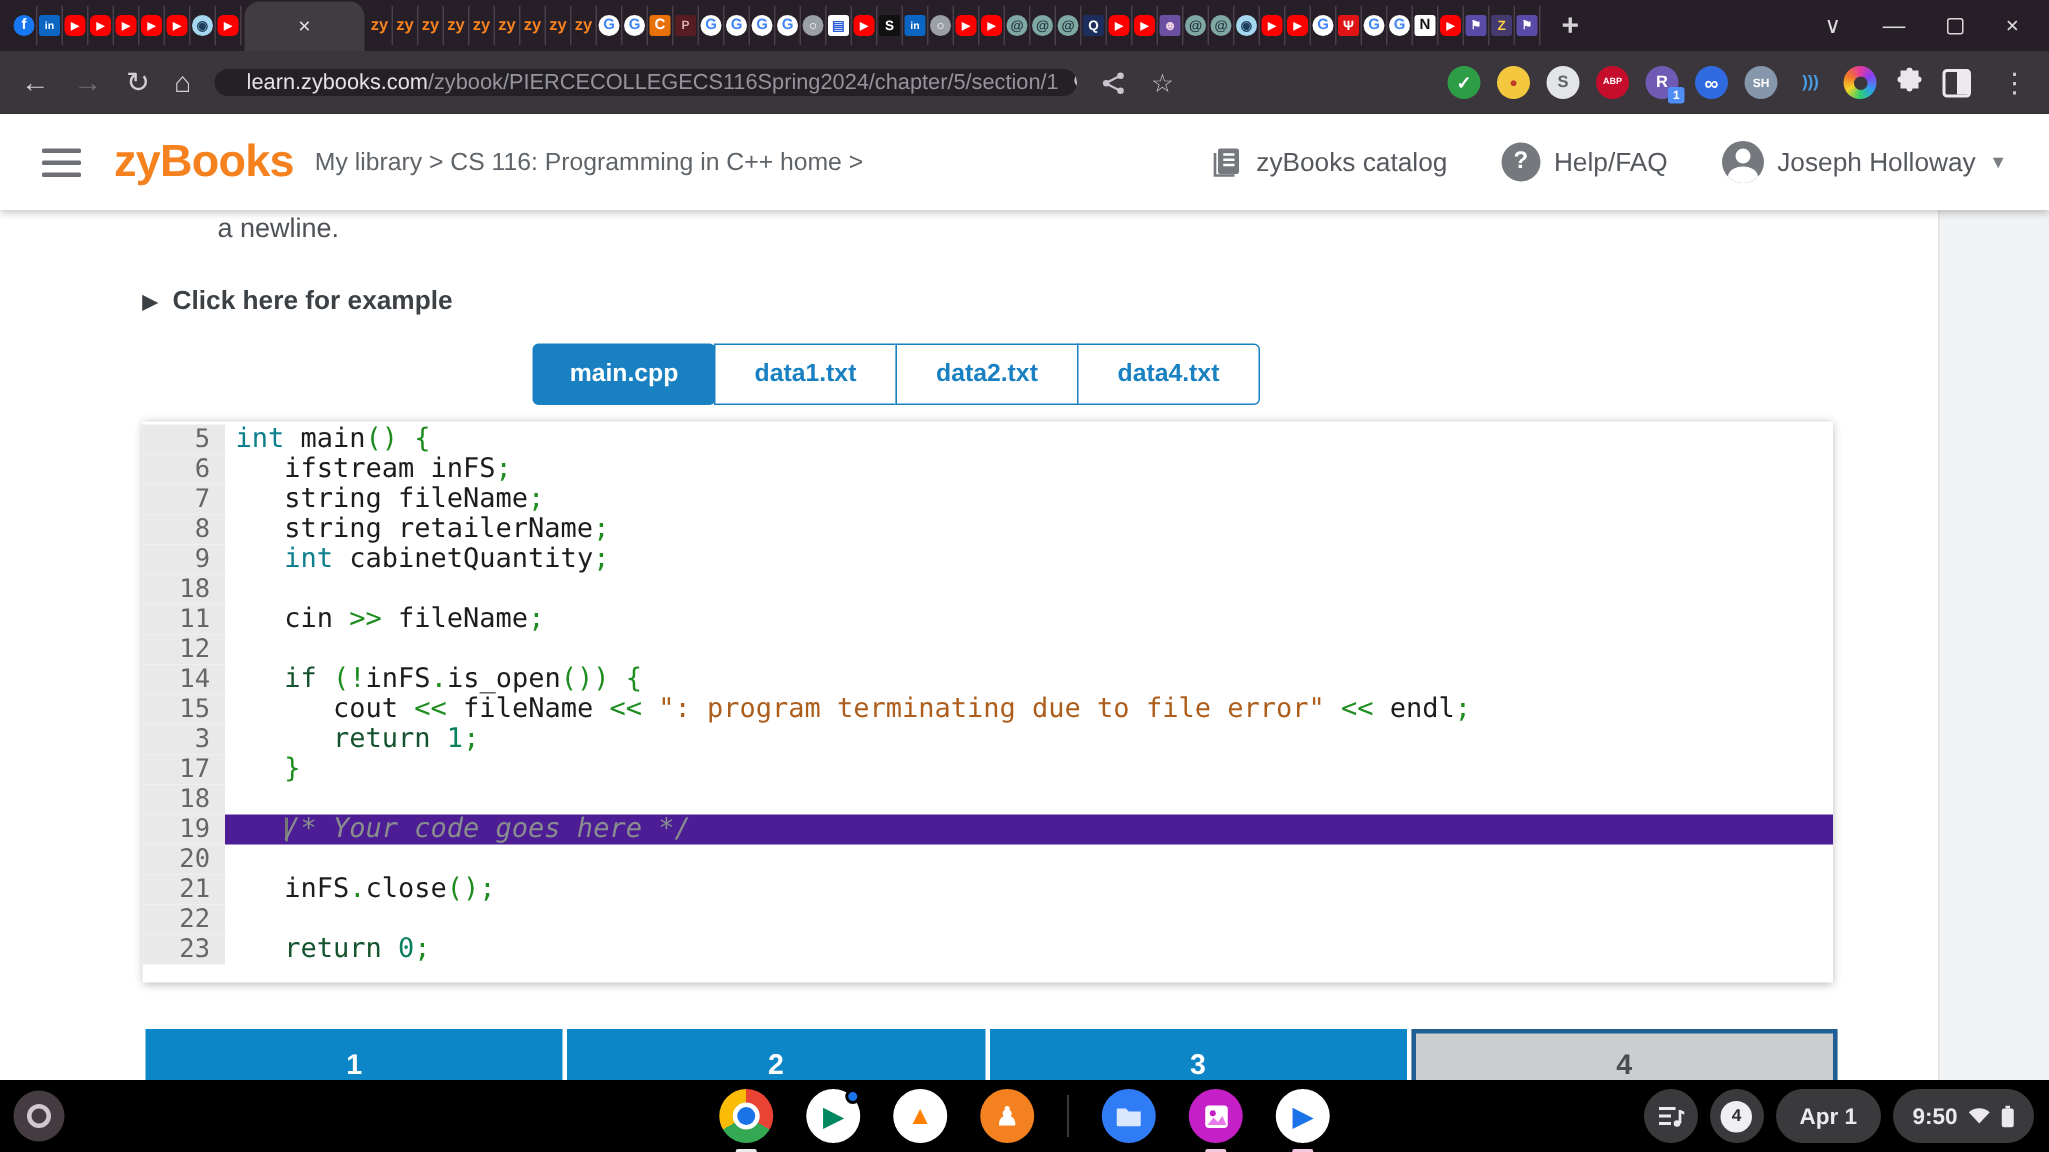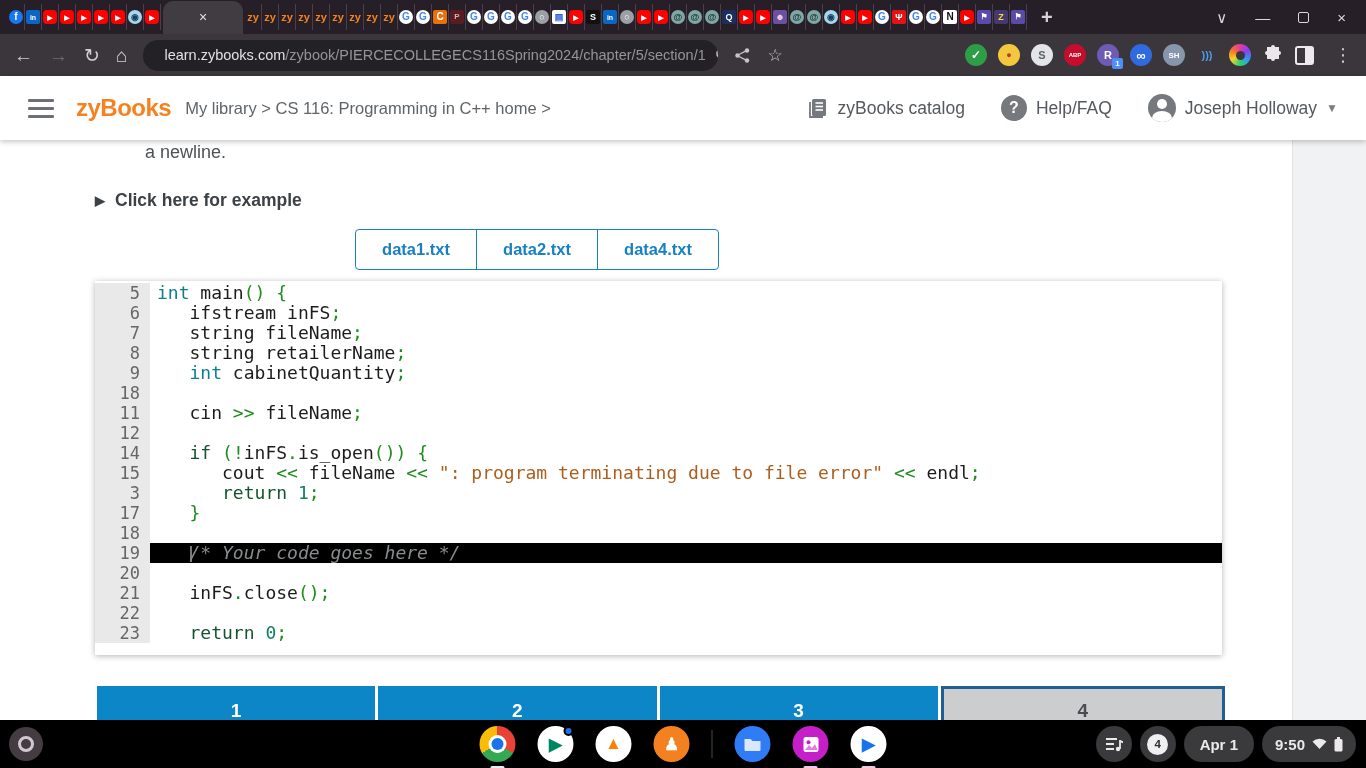--- a/index.html
+++ b/index.html
@@ -23,21 +23,21 @@
   .win-controls { margin-left:auto; display:flex; align-items:center; gap:28px; padding-right:20px;
                   height:34px; color:#ddd8de; }
   .wc { font-size:15px; line-height:1; }
   .wc-restore { width:11px; height:11px; border:1.5px solid #ddd8de; border-radius:2px; display:inline-block; }
 
   
   .toolbar { position:absolute; top:34px; left:0; width:100%; height:42px; background:#3a363c;
              display:flex; align-items:center; padding:0 14px; gap:16px; }
   .nav-ic { color:#d2ced6; font-size:19px; line-height:1; }
   .nav-ic.disabled { color:#716d77; }
-  .omnibox { flex:1; max-width:575px; height:31px; background:#232026; border-radius:15px;
+  .omnibox { flex:1; max-width:575px; height:18px; background:#232026; border-radius:15px;
              display:flex; align-items:center; padding:0 12px; gap:9px; overflow:hidden; }
   .url { font-size:14.5px; white-space:nowrap; }
   .url .host { color:#e3e0e6; } .url .path { color:#97939d; }
   .omni-right { margin-left:auto; display:flex; align-items:center; }
   .tb-ic { color:#c8c4cc; font-size:17px; }
   .ext-row { margin-left:auto; display:flex; align-items:center; gap:11px; }
   .ext { width:22px; height:22px; display:flex; align-items:center; justify-content:center;
          font-weight:bold; font-size:9px; position:relative; border-radius:50%; }
   .ext .badge { position:absolute; right:-4px; bottom:-3px; background:#4f8ef7; color:#fff;
                 font-size:8px; width:11px; height:11px; border-radius:2px;
@@ -47,21 +47,21 @@
   .ext.split { width:19px; height:19px; border:2px solid #eceaee; border-radius:3px;
                background:linear-gradient(90deg, transparent 0 52%, #eceaee 52%); }
   .menu-dots { color:#d2ced6; font-size:18px; letter-spacing:0; padding-left:4px; }
 
   
   .zy-header { position:absolute; top:76px; left:0; width:100%; height:64px; background:#fff;
                box-shadow:0 2px 5px rgba(0,0,0,.22); z-index:6; display:flex; align-items:center;
                padding:0 28px; }
   .hamburger { width:26px; display:flex; flex-direction:column; gap:5px; }
   .hamburger span { height:3px; background:#6d7176; border-radius:1px; }
-  .zy-logo { color:#f5821f; font-size:24px; font-weight:bold; letter-spacing:-.5px; margin:0 14px 0 22px; }
+  .zy-logo { color:#f5821f; font-size:30px; font-weight:bold; letter-spacing:-.5px; margin:0 14px 0 22px; }
   .breadcrumb { color:#5f6469; font-size:16.5px; line-height:27px; }
   .hdr-right { margin-left:auto; display:flex; align-items:center; gap:36px; color:#55595e; font-size:17.5px; }
   .hdr-item { display:flex; align-items:center; gap:9px; }
   .help-circle { width:26px; height:26px; border-radius:50%; background:#75797e; color:#fff;
                  display:flex; align-items:center; justify-content:center; font-weight:bold; font-size:16px; }
   .avatar { width:28px; height:28px; border-radius:50%; background:#75797e; position:relative; overflow:hidden; }
   .avatar::before { content:''; position:absolute; top:5px; left:9px; width:10px; height:10px;
                     border-radius:50%; background:#fff; }
   .avatar::after  { content:''; position:absolute; top:17px; left:4px; width:20px; height:14px;
                     border-radius:50%; background:#fff; }
@@ -81,21 +81,21 @@
           font-size:16.5px; display:flex; align-items:center; justify-content:center; margin-left:-1px; }
   .ftab:first-child { border-radius:4px 0 0 4px; margin-left:0; }
   .ftab:last-child { border-radius:0 4px 4px 0; }
   .ftab.active { background:#1981c2; color:#fff; border-radius:4px; }
 
   
   .codebox { position:absolute; left:95px; top:141px; width:1127px; height:374px; background:#fff;
              box-shadow:0 1px 6px rgba(0,0,0,.3); overflow:hidden; padding-top:2px;
              font-family:"DejaVu Sans Mono", monospace; font-size:18px; }
   .codeline { display:flex; height:20px; line-height:20px; white-space:pre; }
-  .codeline.hl .codetext-wrap { background:#000000; }
+  .codeline.hl .codetext-wrap { background:#4c1d95; }
   .gutter { flex:none; width:55px; background:#e9e9e9; color:#666; text-align:right;
             padding-right:10px; font-size:17px; }
   .codetext-wrap { flex:1; padding-left:7px; }
   .c-pl { color:#1c1c1c; } .c-kw { color:#14532d; } .c-ty { color:#0d7f8d; }
   .c-pu { color:#1e8c1e; } .c-st { color:#ad5e1c; } .c-nu { color:#0c8060; }
   .c-cm { color:#8a8d8f; font-style:italic; }
   .cursor { display:inline-block; width:2px; height:16px; background:#777; vertical-align:middle;
             margin-right:-2px; }
 
   
@@ -398,20 +398,21 @@
   </div>
 
   <div class="page">
     <div class="right-strip"></div>
     <div class="partial-text">a newline.</div>
     <div class="example-toggle">
       <span class="tri">▶</span>
       <span>Click here for example</span>
     </div>
     <div class="file-tabs">
+        <div class="ftab active">main.cpp</div>
         <div class="ftab">data1.txt</div>
         <div class="ftab">data2.txt</div>
         <div class="ftab">data4.txt</div>
       </div>
     <div class="codebox">
         <div class="codeline"><span class="gutter">5</span><span class="codetext-wrap"><span class="c-ty">int</span><span class="c-pl"> main</span><span class="c-pu">()</span><span class="c-pl"> </span><span class="c-pu">{</span></span></div>
         <div class="codeline"><span class="gutter">6</span><span class="codetext-wrap"><span class="c-pl">   ifstream inFS</span><span class="c-pu">;</span></span></div>
         <div class="codeline"><span class="gutter">7</span><span class="codetext-wrap"><span class="c-pl">   string fileName</span><span class="c-pu">;</span></span></div>
         <div class="codeline"><span class="gutter">8</span><span class="codetext-wrap"><span class="c-pl">   string retailerName</span><span class="c-pu">;</span></span></div>
         <div class="codeline"><span class="gutter">9</span><span class="codetext-wrap"><span class="c-pl">   </span><span class="c-ty">int</span><span class="c-pl"> cabinetQuantity</span><span class="c-pu">;</span></span></div>

